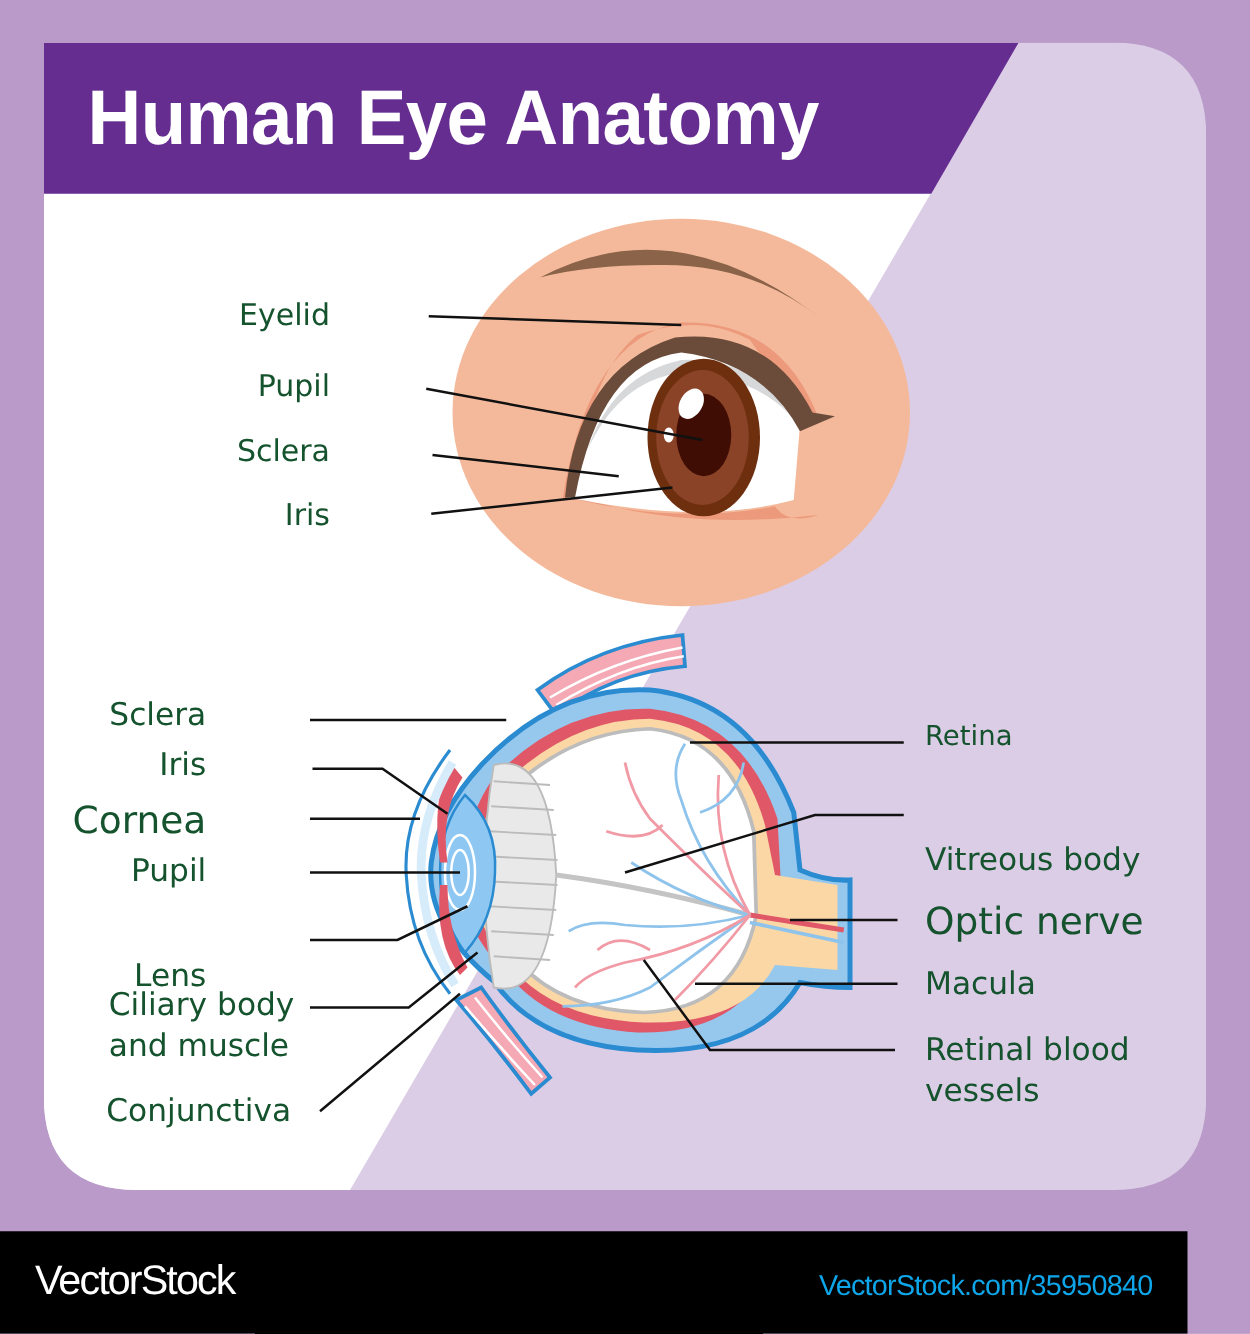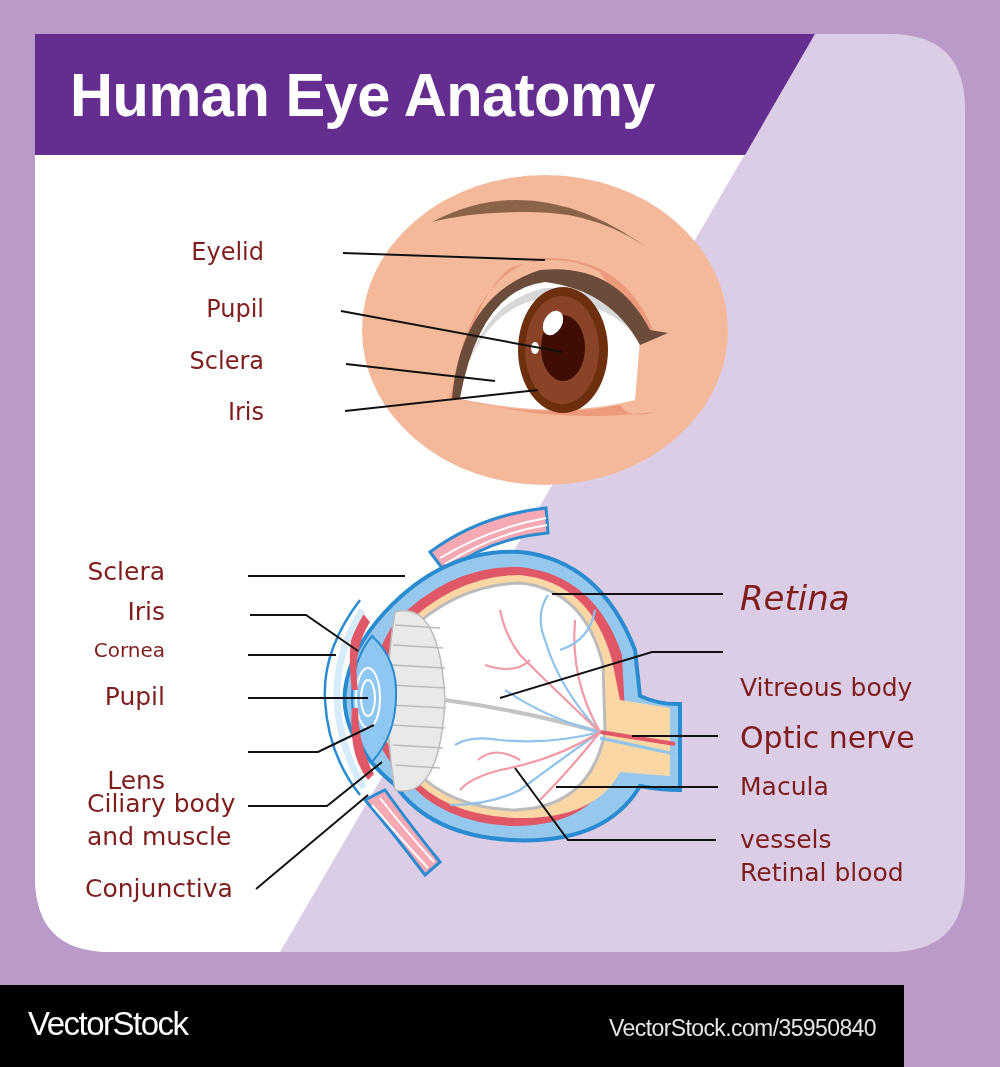--- a/index.html
+++ b/index.html
@@ -1,25 +1,25 @@
 <!DOCTYPE html>
 <html><head>
 <meta charset="utf-8">
 <style>
   html, body { margin:0; padding:0; }
   body { width:1000px; height:1067px; position:relative; overflow:hidden; background:#b99ac9; font-family:"Liberation Sans", "DejaVu Sans", sans-serif; }
   #stage { position:absolute; left:0; top:0; width:928px; height:985px; background:#b99ac9; }
   #card-svg { position:absolute; left:0; top:0; }
   .title-band { position:absolute; left:35px; top:34px; height:121px; display:flex; align-items:center; }
   .title-text { color:#ffffff; font-weight:bold; font-size:62px; letter-spacing:-0.5px; margin-left:35px; white-space:nowrap; font-family:"Liberation Sans", sans-serif; transform:scaleX(0.96); transform-origin:left center; }
-  .label { position:absolute; color:#7f1d1d; font-size:24px; white-space:nowrap; line-height:1.3; font-family:"DejaVu Sans", sans-serif; }
+  .label { position:absolute; color:#14532d; font-size:24px; white-space:nowrap; line-height:1.3; font-family:"DejaVu Sans", sans-serif; }
   .label.r { text-align:right; }
-  .footer { position:absolute; left:0; top:985px; width:904px; height:82px; background:#000; }
+  .footer { position:absolute; left:0; top:985px; width:904px; height:82px; background:#000;padding-left:46px; }
   .footer-brand { position:absolute; left:28px; top:20px; color:#fff; font-size:33px; letter-spacing:-1.5px; font-family:"Liberation Sans", sans-serif; }
-  .footer-id { position:absolute; right:28px; top:30px; color:#e5e5e5; font-size:23px; letter-spacing:-0.6px; font-family:"Liberation Sans", sans-serif; }
+  .footer-id { position:absolute; right:28px; top:30px; color:#0ea5e9; font-size:23px; letter-spacing:-0.6px; font-family:"Liberation Sans", sans-serif; }
 </style>
 </head>
 <body>
 
 <div id="stage">
   <svg id="card-svg" width="1000" height="985" viewBox="0 0 1000 985">
     <defs>
       <clipPath id="cardClip">
         <path d="M35,34 H890 Q965,34 965,109 V877 Q965,952 890,952 H110 Q35,952 35,877 Z"></path>
       </clipPath>
@@ -137,35 +137,35 @@
     <span class="title-text">Human Eye Anatomy</span>
   </div>
 
   <div class="label r" style="right:664px; top:237px;">Eyelid</div>
   <div class="label r" style="right:664px; top:294px;">Pupil</div>
   <div class="label r" style="right:664px; top:346px;">Sclera</div>
   <div class="label r" style="right:664px; top:397px;">Iris</div>
 
   <div class="label r" style="right:763px; top:556px; font-size:25px;">Sclera</div>
   <div class="label r" style="right:763px; top:596px; font-size:25px;">Iris</div>
-  <div class="label r" style="right:763px; top:637px; font-size:20px;">Cornea</div>
+  <div class="label r" style="right:763px; top:637px; font-size:30px;">Cornea</div>
   <div class="label r" style="right:763px; top:681px; font-size:25px;">Pupil</div>
   <div class="label r" style="right:763px; top:737px; font-size:25px;margin-top:28px;">Lens</div>
   <div class="label" style="left:85px; top:873px; font-size:25px;">Conjunctiva</div>
   <div class="label" style="left:87px; top:788px; font-size:25px;">
     <div>Ciliary body</div>
     <div>and muscle</div>
   </div>
 
-  <div class="label" style="left:740px; top:576px; font-size:34px;font-style:italic;">Retina</div>
+  <div class="label" style="left:740px; top:576px; font-size:22px;">Retina</div>
   <div class="label" style="left:740px; top:632px; font-size:25px;margin-top:40px;">Vitreous body</div>
   <div class="label" style="left:740px; top:718px; font-size:30px;">Optic nerve</div>
   <div class="label" style="left:740px; top:771px; font-size:25px;">Macula</div>
   <div class="label" style="left:740px; top:824px; font-size:25px;">
+    <div>Retinal blood</div>
     <div>vessels</div>
-    <div>Retinal blood</div>
   </div>
 </div>
 
 <div class="footer">
   <span class="footer-brand">VectorStock</span>
   <span class="footer-id">VectorStock.com/35950840</span>
 </div>
 
 </body></html>

